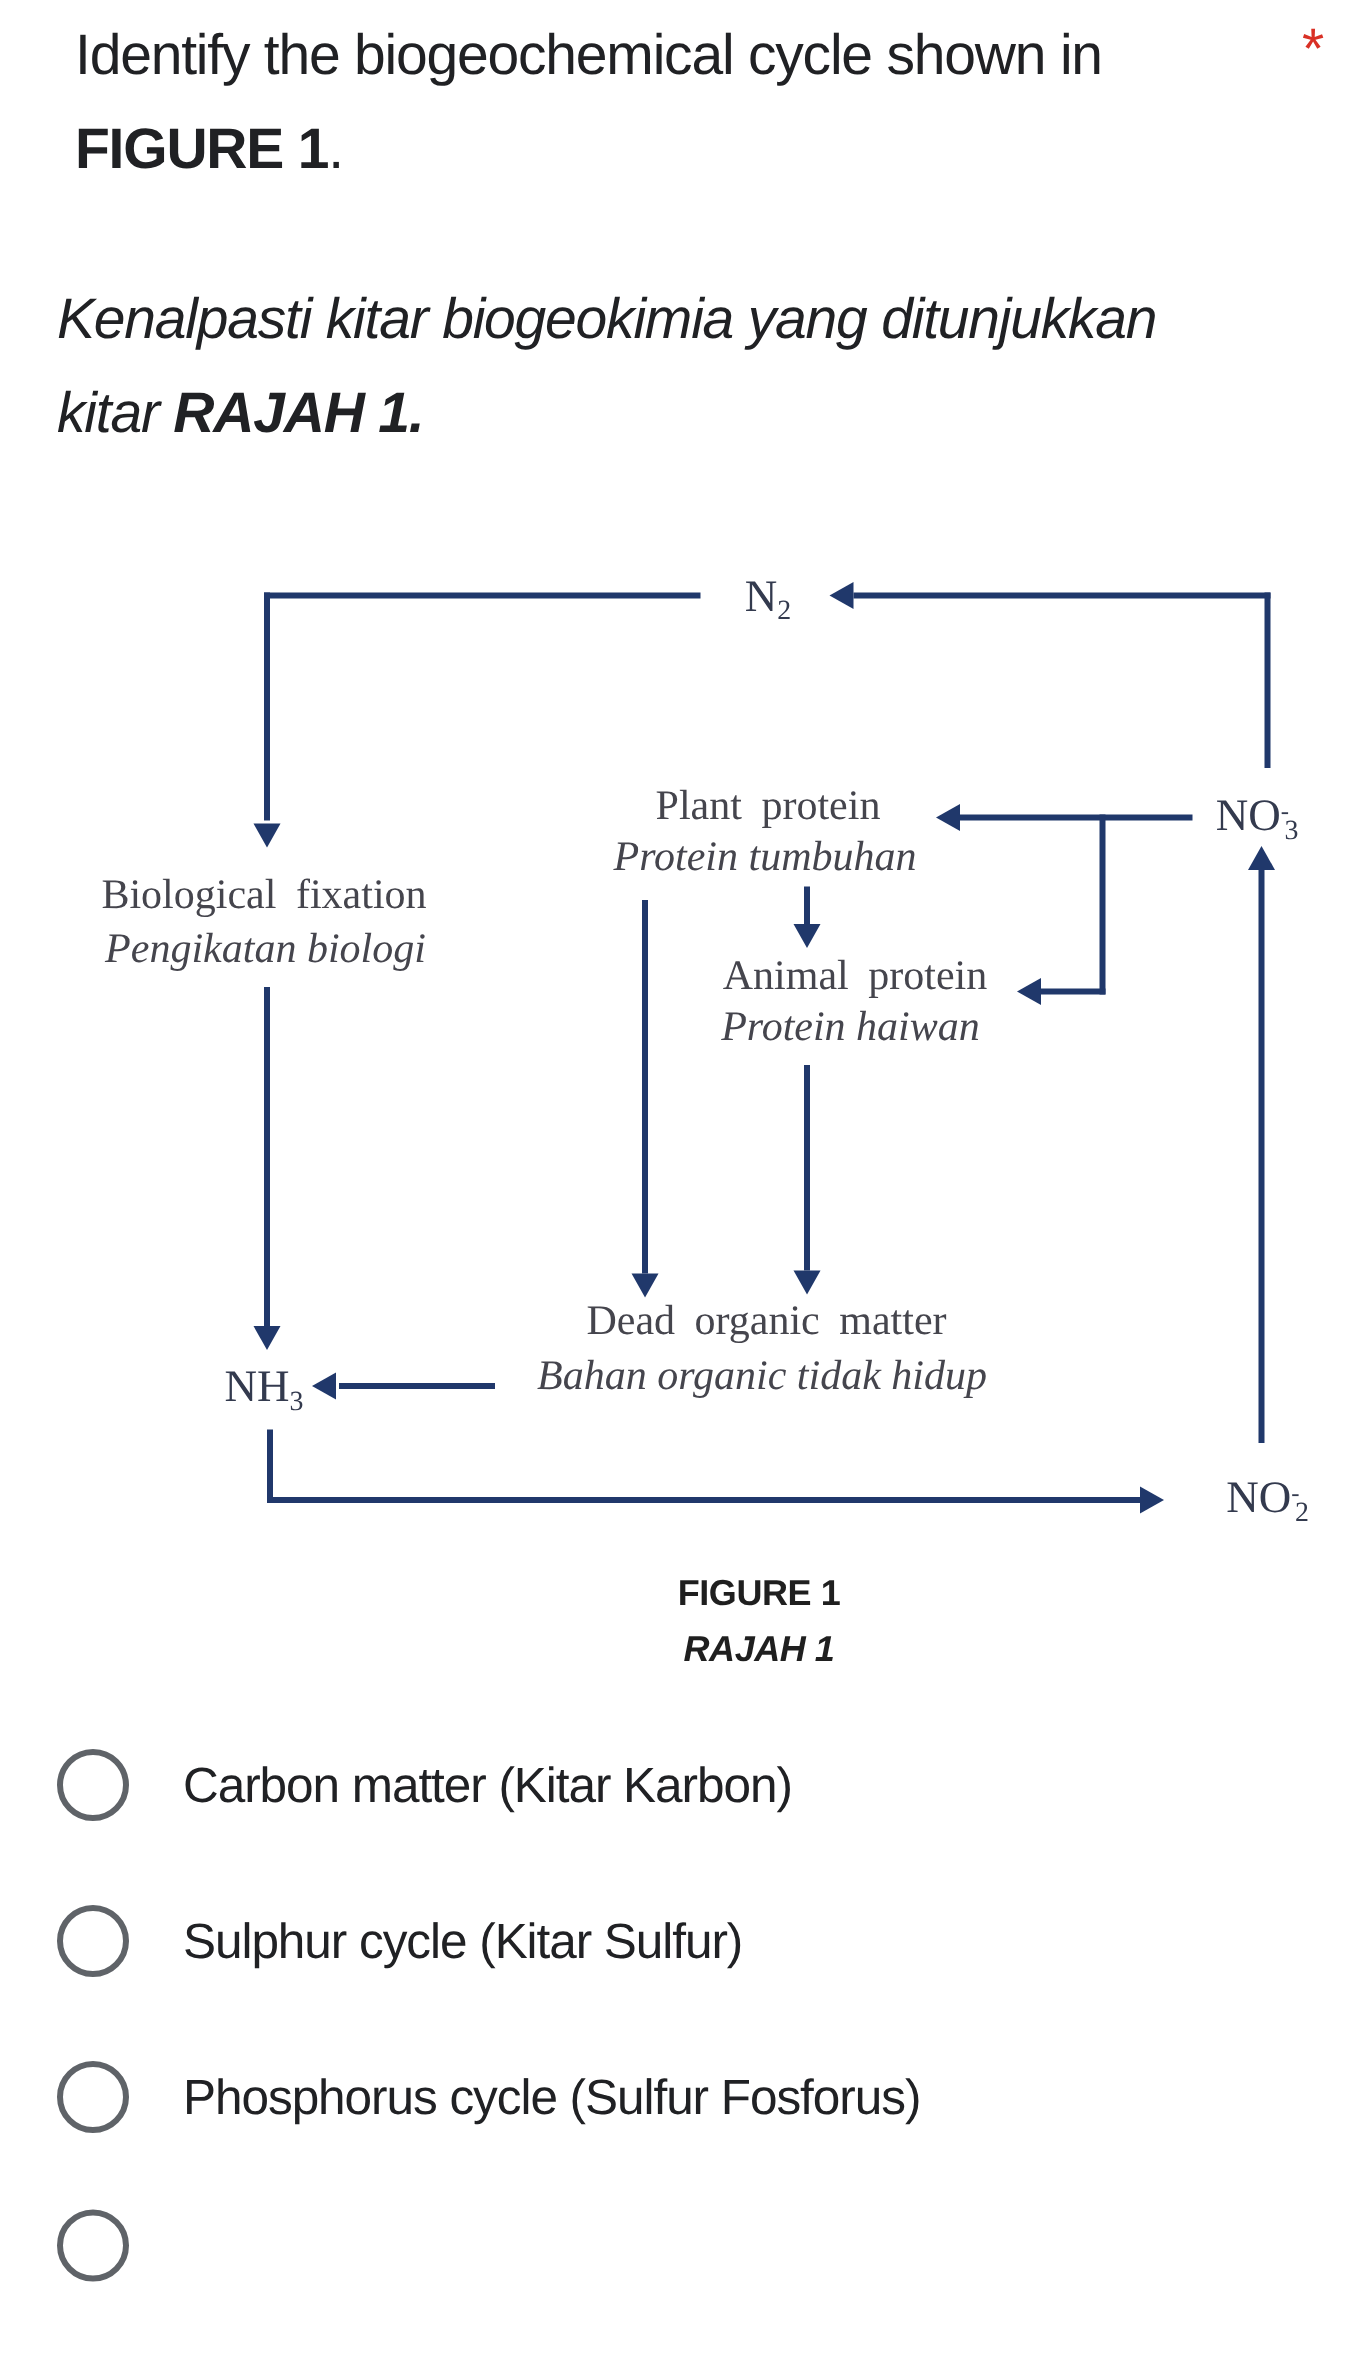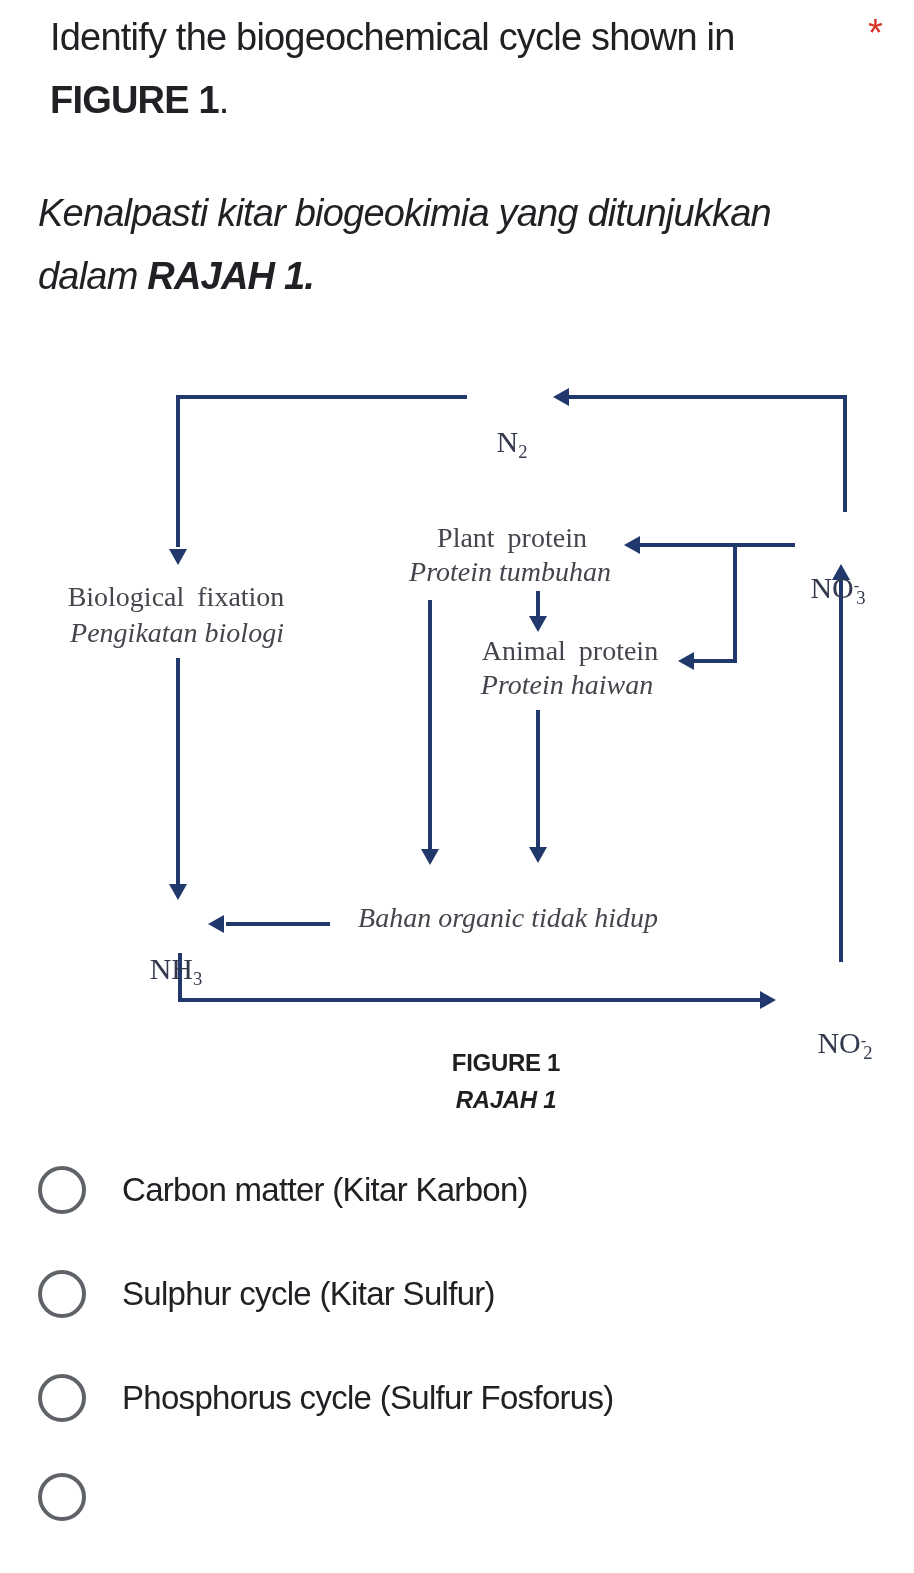--- a/index.html
+++ b/index.html
@@ -32,21 +32,21 @@
   .ah-left{border-top:9px solid transparent;border-bottom:9px solid transparent;border-right:16px solid var(--line);}
   .ah-right{border-top:9px solid transparent;border-bottom:9px solid transparent;border-left:16px solid var(--line);}
   .ah-down{border-left:9px solid transparent;border-right:9px solid transparent;border-top:16px solid var(--line);}
   .ah-up{border-left:9px solid transparent;border-right:9px solid transparent;border-bottom:16px solid var(--line);}
 
   .slabel{position:absolute;transform:translate(-50%,-50%);white-space:nowrap;
     font-family:"Liberation Serif","DejaVu Serif",serif;font-size:28px;color:var(--serif-ink);}
   .slabel.en{word-spacing:6px;}
   .slabel.ms{font-style:italic;}
   .formula{position:absolute;transform:translate(-50%,-50%);white-space:nowrap;
-    font-family:"Liberation Serif","DejaVu Serif",serif;font-size:30px;color:var(--formula-ink);margin-top:44px;}
+    font-family:"Liberation Serif","DejaVu Serif",serif;font-size:30px;color:var(--formula-ink);}
   .formula sub{font-size:0.62em;vertical-align:-0.3em;}
   .formula sup{font-size:0.55em;vertical-align:0.45em;letter-spacing:0;}
   .formula sup + sub{margin-left:-3px;}
   .caption{position:absolute;transform:translate(-50%,-50%);white-space:nowrap;
     font-size:24px;font-weight:bold;color:var(--caption-ink);letter-spacing:-0.3px;}
   .caption.ms{font-style:italic;}
 
   
   .opt{position:absolute;left:38px;display:flex;align-items:center;height:48px;}
   .radio{width:48px;height:48px;border:4px solid var(--radio-gray);border-radius:50%;
@@ -57,21 +57,21 @@
 <body>
 
 <div class="q-title">
   <div><span>Identify the biogeochemical cycle shown in</span></div>
   <div><span class="b">FIGURE 1</span><span>.</span></div>
 </div>
 <div class="q-required">*</div>
 
 <div class="q-trans">
   <div><span>Kenalpasti kitar biogeokimia yang ditunjukkan</span></div>
-  <div><span>dalam </span><span class="b">RAJAH 1.</span></div>
+  <div><span>kitar </span><span class="b">RAJAH 1.</span></div>
 </div>
 
 <div class="diagram">
 
   <div class="hl" style="left:176px;top:15px;width:291px;"></div>
   <div class="vl" style="left:176px;top:15px;height:152px;"></div>
   <div class="ah ah-down" style="left:169px;top:169px;"></div>
 
   <div class="ah ah-left" style="left:553px;top:8px;"></div>
   <div class="hl" style="left:569px;top:15px;width:278px;"></div>
@@ -110,20 +110,21 @@
   <div class="formula" style="left:838px;top:166px;"><span>NO</span><sup>-</sup><sub>3</sub></div>
   <div class="formula" style="left:176px;top:547px;"><span>NH</span><sub>3</sub></div>
   <div class="formula" style="left:845px;top:621px;"><span>NO</span><sup>-</sup><sub>2</sub></div>
 
   <div class="slabel ms" style="left:177px;top:253px;">Pengikatan biologi</div>
   <div class="slabel en" style="left:176px;top:217px;">Biological fixation</div>
   <div class="slabel en" style="left:512px;top:158px;">Plant protein</div>
   <div class="slabel ms" style="left:510px;top:192px;">Protein tumbuhan</div>
   <div class="slabel en" style="left:570px;top:271px;">Animal protein</div>
   <div class="slabel ms" style="left:567px;top:305px;">Protein haiwan</div>
+  <div class="slabel en" style="left:511px;top:501px;">Dead organic matter</div>
   <div class="slabel ms" style="left:508px;top:538px;text-align:right;">Bahan organic tidak hidup</div>
 
   <div class="caption en" style="left:506px;top:683px;">FIGURE 1</div>
   <div class="caption ms" style="left:506px;top:720px;">RAJAH 1</div>
 </div>
 
 <div class="opt" style="top:1166px;">
   <span class="radio"></span>
   <span class="opt-label">Carbon matter (Kitar Karbon)</span>
 </div>

